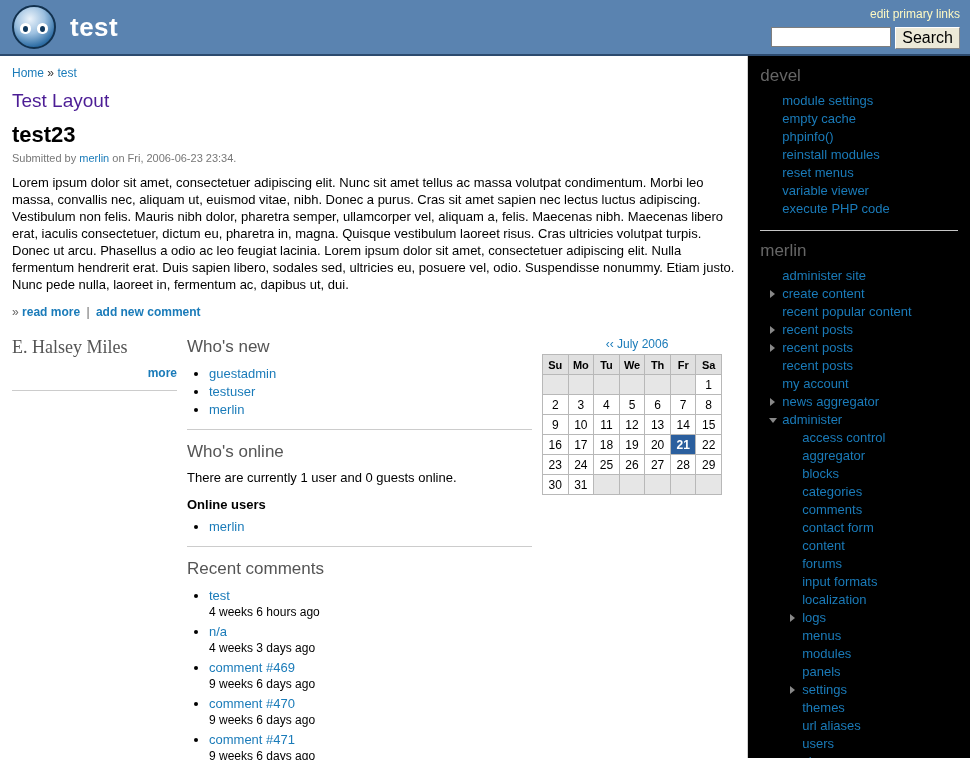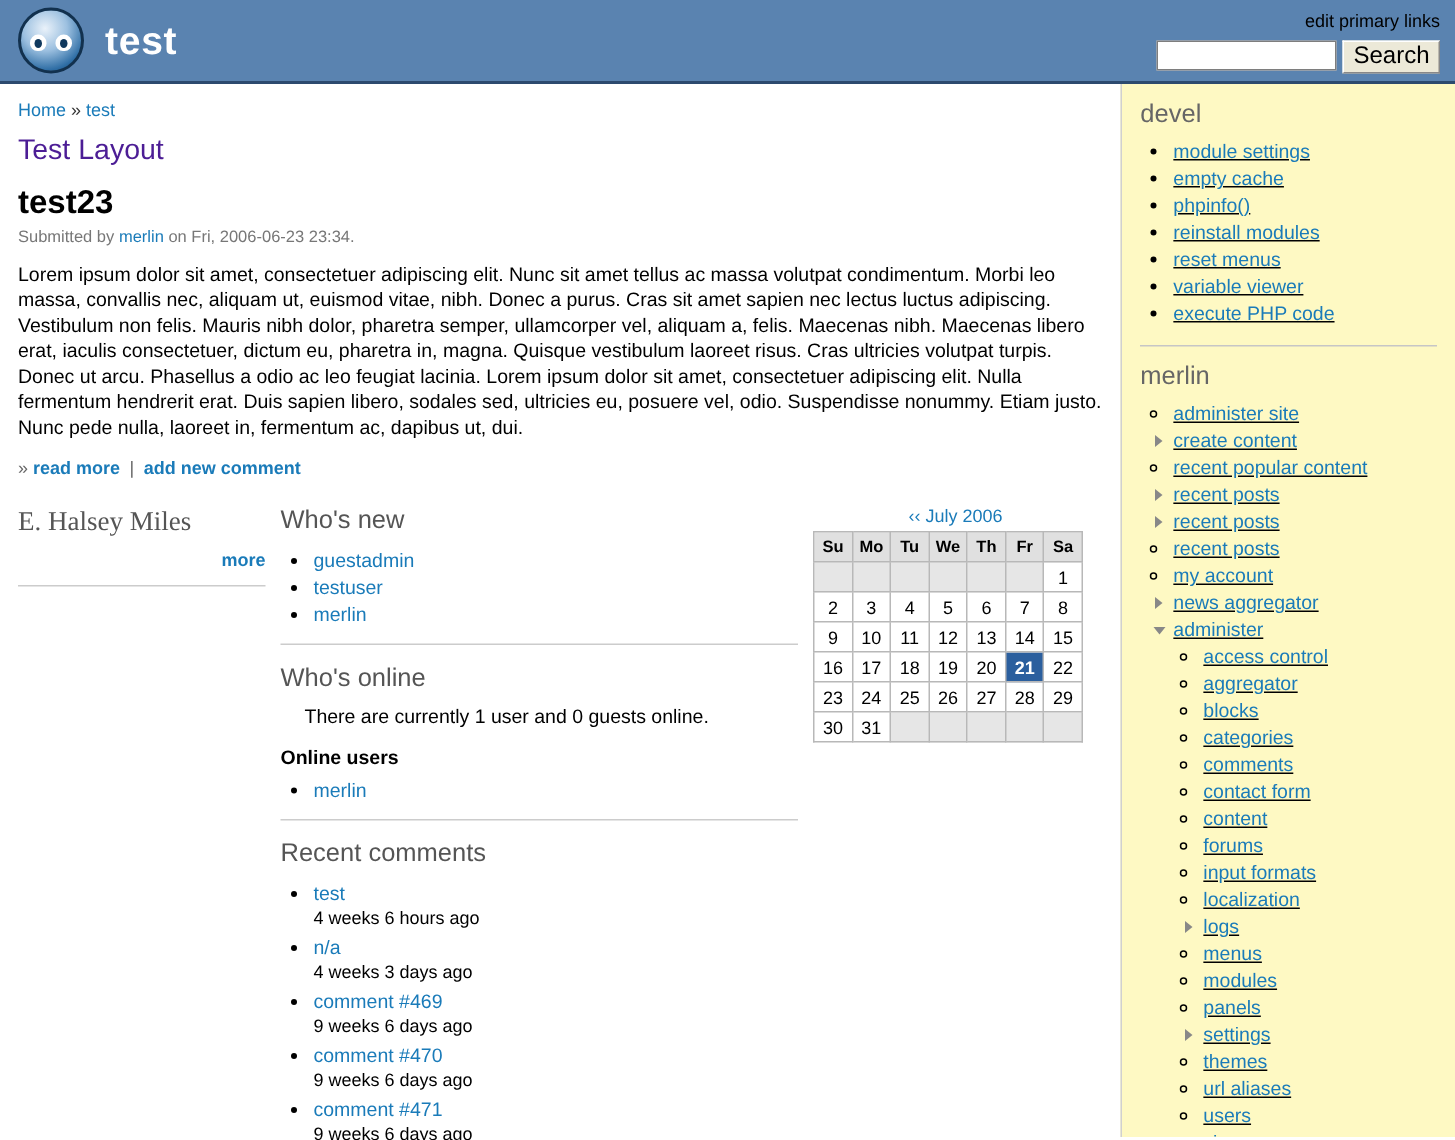--- a/index.html
+++ b/index.html
@@ -61,21 +61,21 @@
     margin-left: 14px;
     letter-spacing: 0.5px;
   }
   .header-right {
     position: absolute;
     right: 10px;
     top: 6px;
     text-align: right;
   }
   .primary-links a {
-    color: #000000;
+    color: #fef9c3;
     font-size: 12px;
   }
   .search-row {
     margin-top: 6px;
     display: flex;
     gap: 4px;
     align-items: stretch;
   }
   .search-input {
     width: 120px;
@@ -103,21 +103,21 @@
     display: flex;
     height: 702px;
   }
   .content {
     width: 792px;
     padding: 10px 12px 0 12px;
     position: relative;
   }
   .sidebar {
     width: 235px;
-    background: #fef9c3;
+    background: #000000;
     border-left: 1px solid #d0d0d0;
     padding: 10px 12px;
     overflow: hidden;
   }
 
   
   .breadcrumb { font-size: 12px; margin-bottom: 10px; }
   .breadcrumb .sep { color: #333; }
   .page-title {
     font-size: 19px;
@@ -177,21 +177,21 @@
     font-weight: bold;
   }
   ul.bullets {
     margin: 0 0 0 0;
     padding-left: 22px;
     list-style: disc;
     font-size: 13px;
     line-height: 18px;
   }
   ul.bullets li { margin: 0; }
-  .online-text { font-size: 13px; margin: 0 0 12px 16px; }
+  .online-text { font-size: 13px; margin: 0 0 12px 0; }
   .online-users-title { font-size: 13px; font-weight: bold; margin: 0 0 6px 0; }
   .comment-item { font-size: 13px; line-height: 16px; margin-bottom: 3px; }
   .comment-age { color: #000; font-size: 12px; }
 
   
   .cal-nav { font-size: 12px; text-align: center; margin-bottom: 3px; }
   .cal-nav a { color: #1a7bb9; }
   table.calendar {
     border-collapse: collapse;
     width: 180px;

